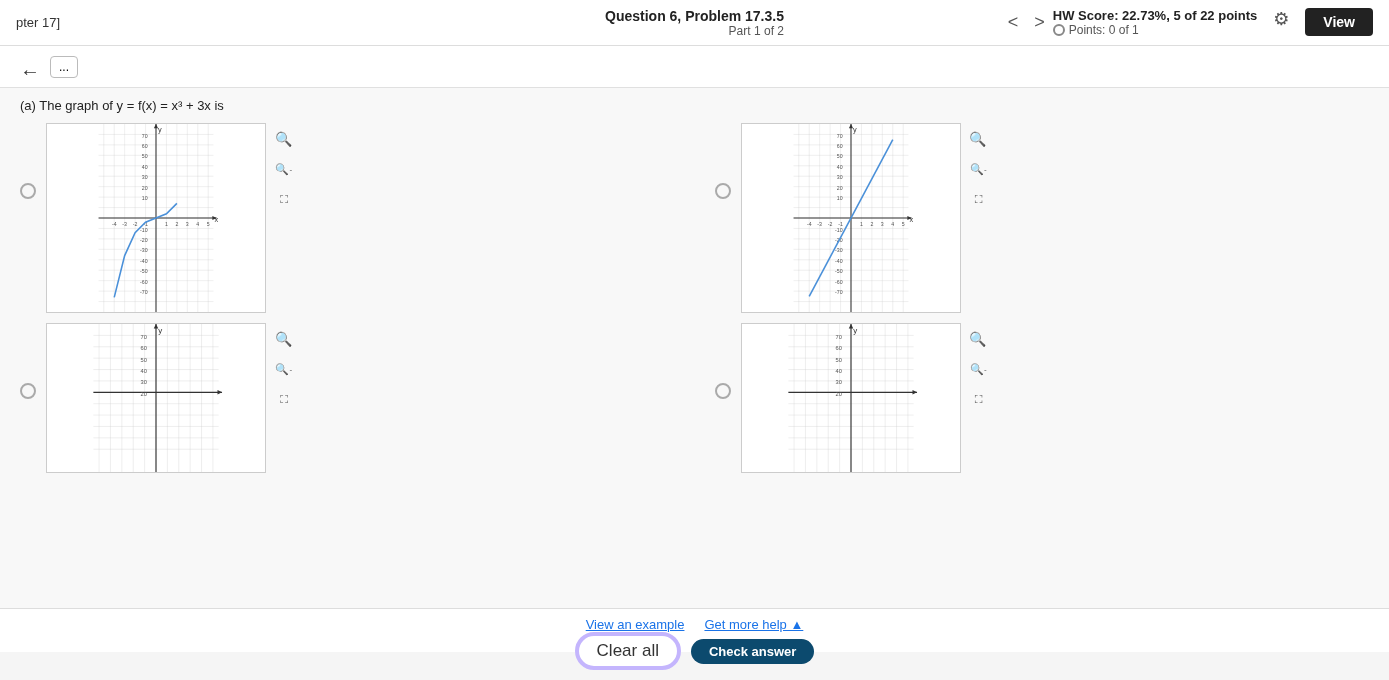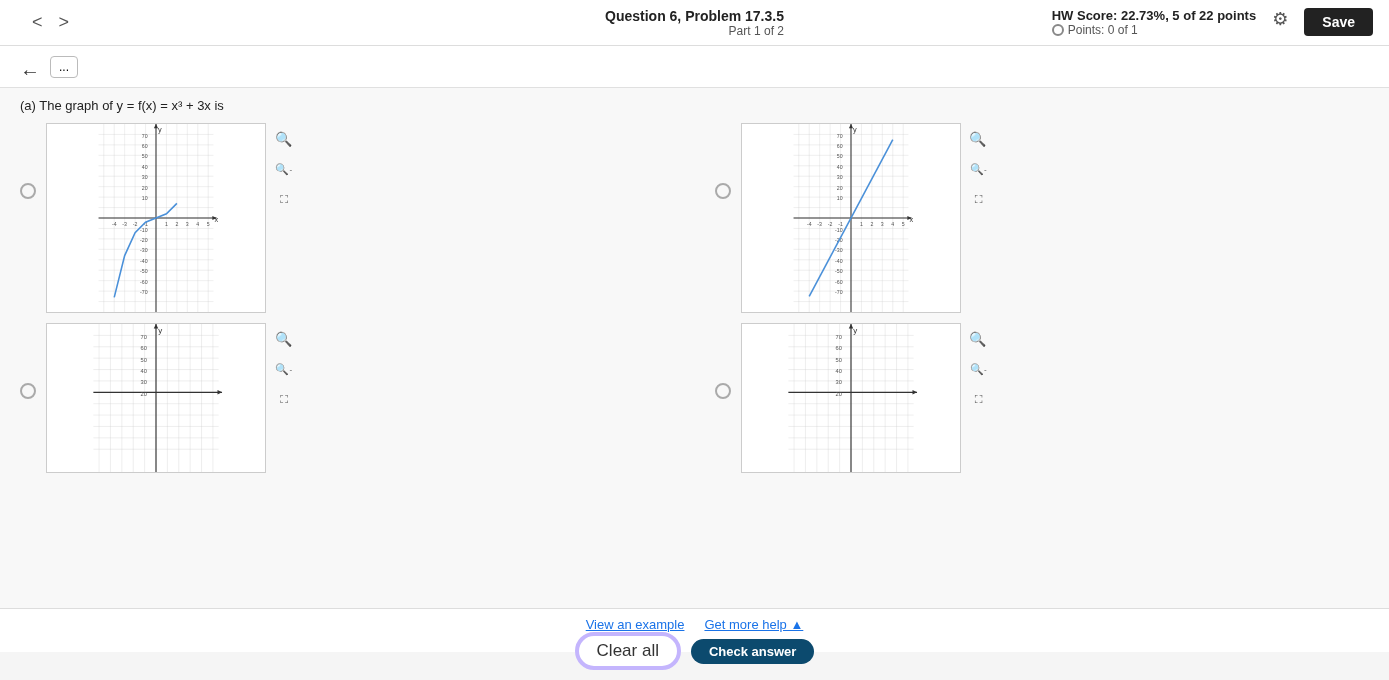--- a/index.html
+++ b/index.html
@@ -246,36 +246,39 @@
       padding: 5px 18px;
       font-size: 13px;
       cursor: pointer;
       font-weight: bold;
     }
   </style>
 </head>
 <body>
 
 <div class="top-header">
+  <div class="header-left">
+    <span style="font-size:13px; color:#333;">pter 17]</span>
+  </div>
   <button class="nav-arrow" style="margin-left:8px;">&lt;</button>
   <div class="header-center">
     <div class="question-title">Question 6, Problem 17.3.5</div>
     <div class="part-label">Part 1 of 2</div>
   </div>
   <button class="nav-arrow">&gt;</button>
   <div class="header-right">
     <div class="hw-score">
       <div class="hw-score-title">HW Score: 22.73%, 5 of 22 points</div>
       <div class="hw-points">
         <span class="circle-icon"></span>
         <span>Points: 0 of 1</span>
       </div>
     </div>
     <button class="gear-btn">⚙</button>
-    <button class="save-btn">Save</button>
+    <button class="save-btn">View</button>
   </div>
 </div>
 
 <div class="question-area">
   <span class="back-arrow">←</span>
   <button class="more-btn" style="margin:0; width:auto; display:inline-flex;">
     <span>...</span>
   </button>
 </div>
 

